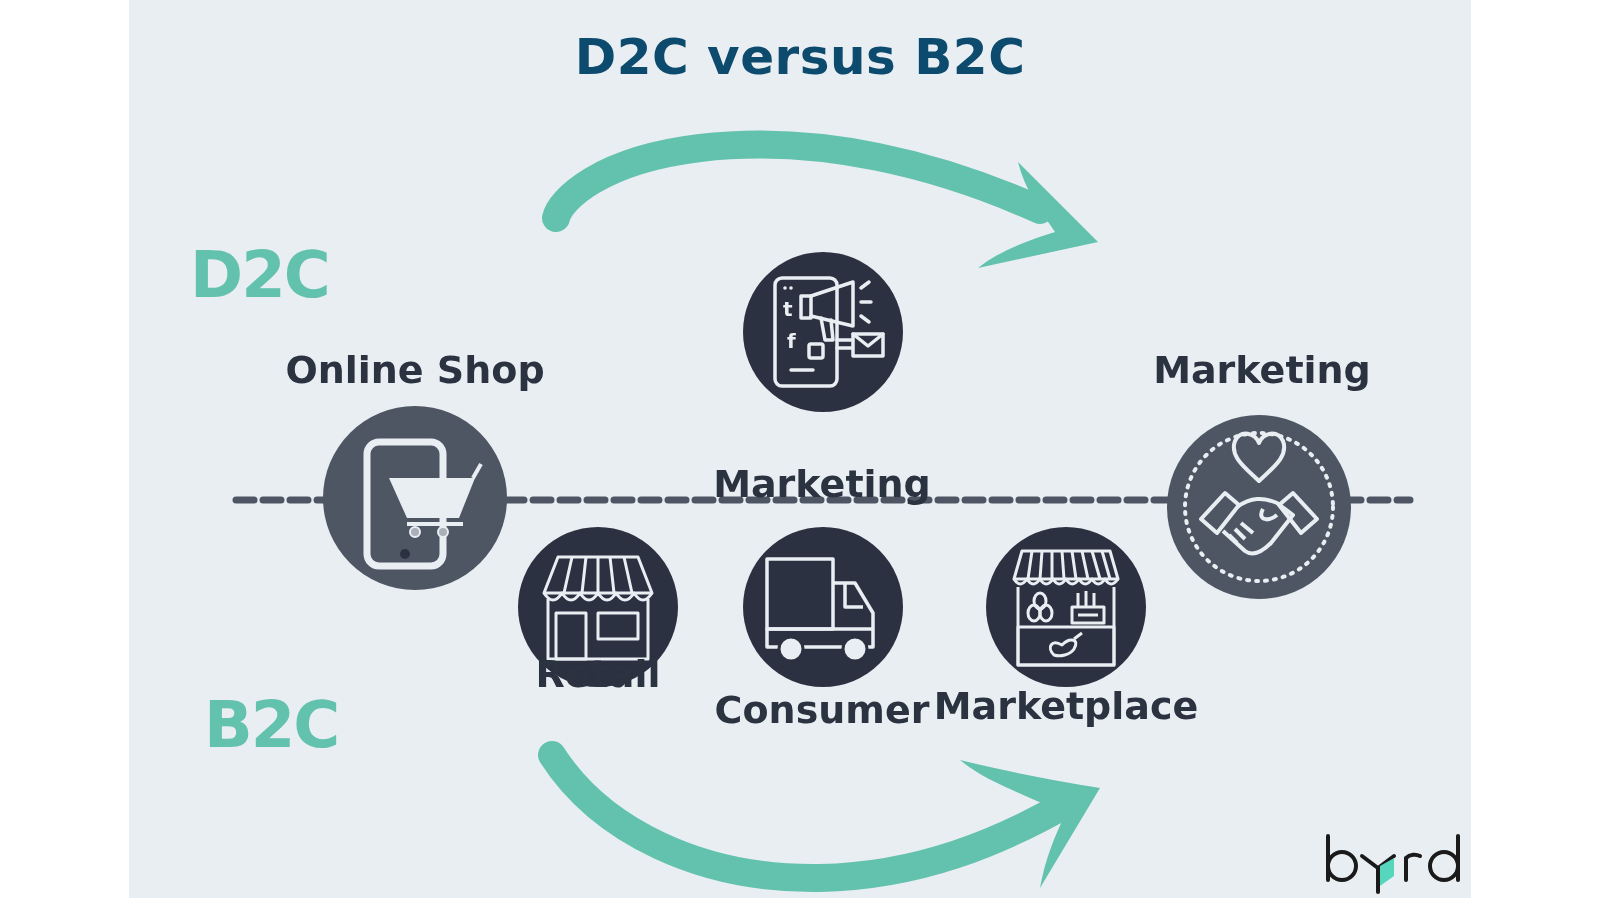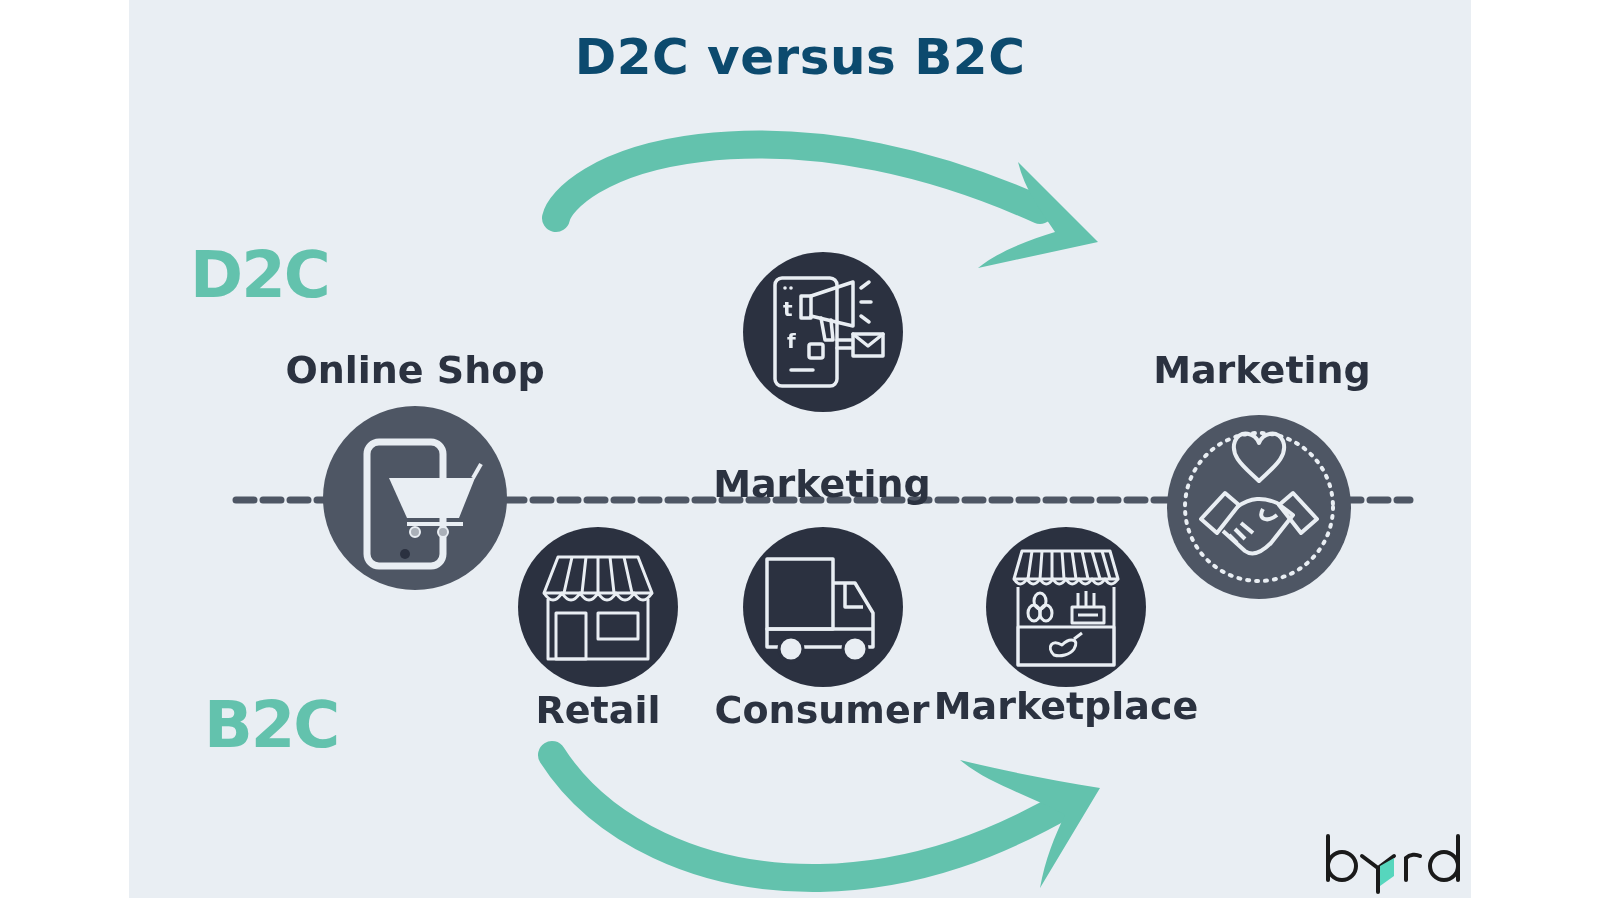--- a/index.html
+++ b/index.html
@@ -95,21 +95,21 @@
     <g fill="none" stroke="#e9eef3" stroke-width="3" stroke-linejoin="round">
       <path d="M40,30 L120,30 L134,66 L26,66 Z"></path>
       <path d="M54,30 L46,66 M68,30 L64,66 M80,30 L80,66 M92,30 L96,66 M106,30 L114,66"></path>
       <path d="M26,66 q9,14 18,0 q9,14 18,0 q9,14 18,0 q9,14 18,0 q9,14 18,0 q9,14 18,0"></path>
       <path d="M30,72 L30,132 L130,132 L130,72"></path>
       <rect x="38" y="86" width="30" height="46"></rect>
       <rect x="80" y="86" width="40" height="26"></rect>
     </g>
   </svg>
 </div>
-<div class="abs node-label" style="left:448px;top:688px;">Retail</div>
+<div class="abs node-label" style="left:448px;top:652px;">Retail</div>
 
 <div class="circle c-dark" style="left:743px;top:527px;width:160px;height:160px;">
   <svg class="icon" viewBox="0 0 160 160">
     <g fill="none" stroke="#e9eef3" stroke-width="3.5" stroke-linejoin="round">
       <rect x="24" y="32" width="66" height="70"></rect>
       <path d="M90,56 L112,56 L130,86 L130,102 L24,102 L24,120 L130,120 L130,102"></path>
       <path d="M102,56 L102,80 L120,80"></path>
     </g>
     <circle cx="48" cy="122" r="12" fill="#e9eef3" stroke="#2b3140" stroke-width="3"></circle>
     <circle cx="112" cy="122" r="12" fill="#e9eef3" stroke="#2b3140" stroke-width="3"></circle>

